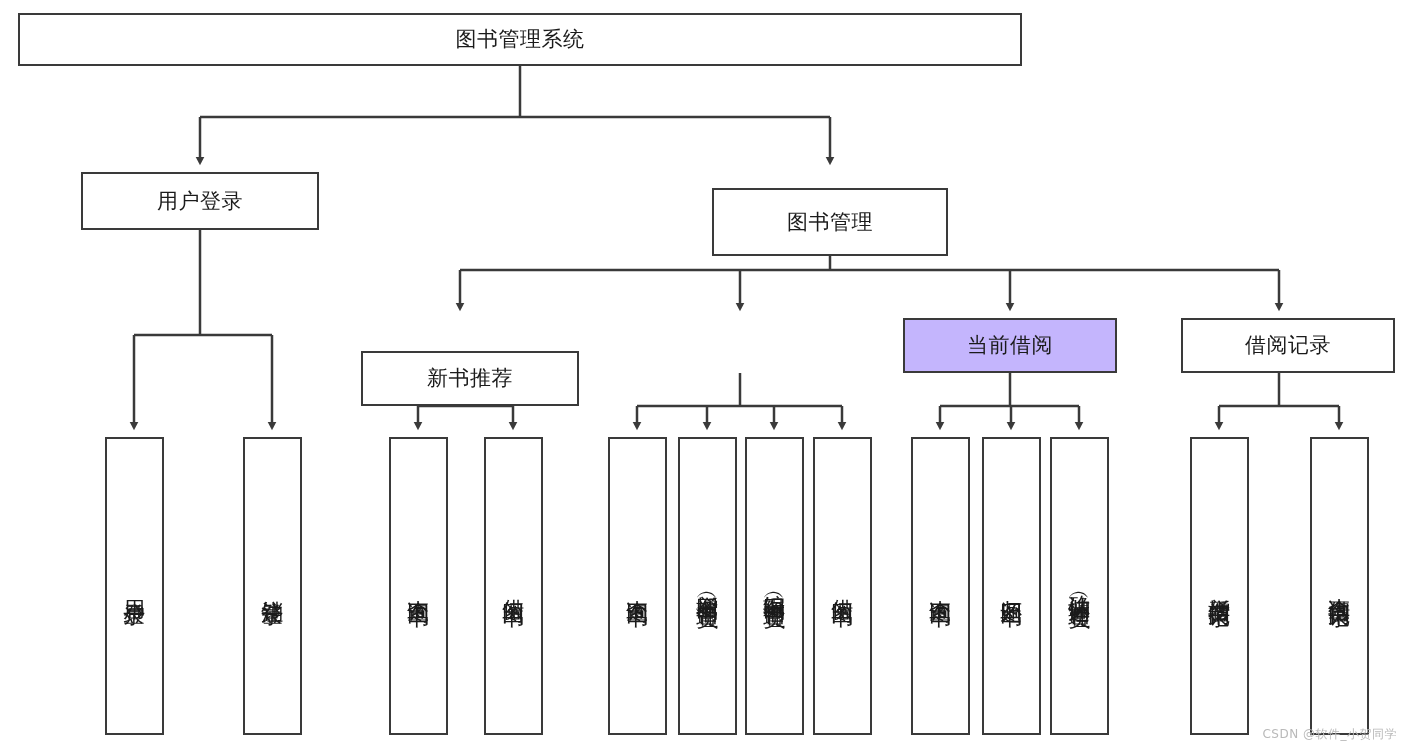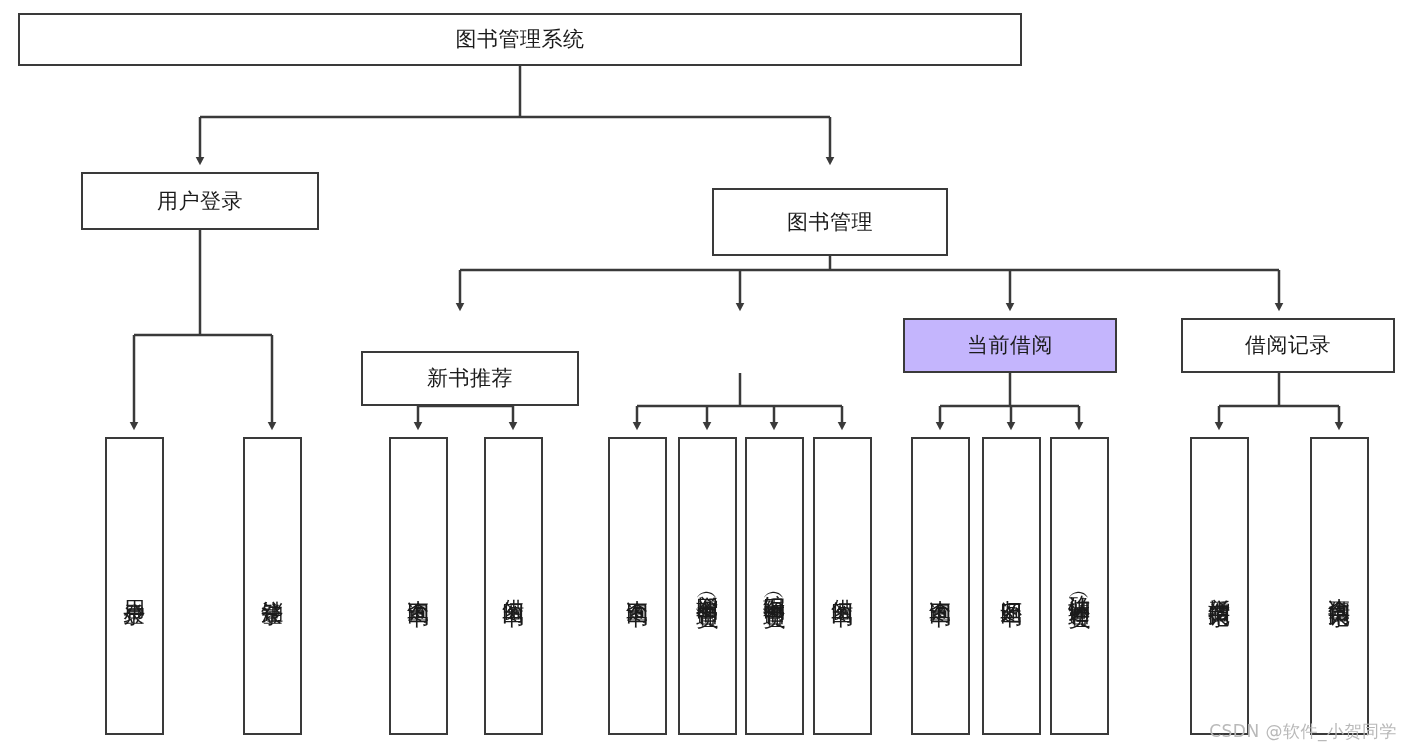--- a/index.html
+++ b/index.html
@@ -54,21 +54,21 @@
     font-size: 22px;
     line-height: 1.26;
     letter-spacing: 2px;
     white-space: nowrap;
     text-align: center;
   }
   #watermark {
     position: absolute;
     right: 8px;
     bottom: 4px;
-    font-size: 17px;
+    font-size: 12px;
     color: #b9b9b9;
     white-space: nowrap;
     letter-spacing: 0.5px;
     pointer-events: none;
   }
 </style>
 </head>
 <body>
 
 <div id="diagram-root">

